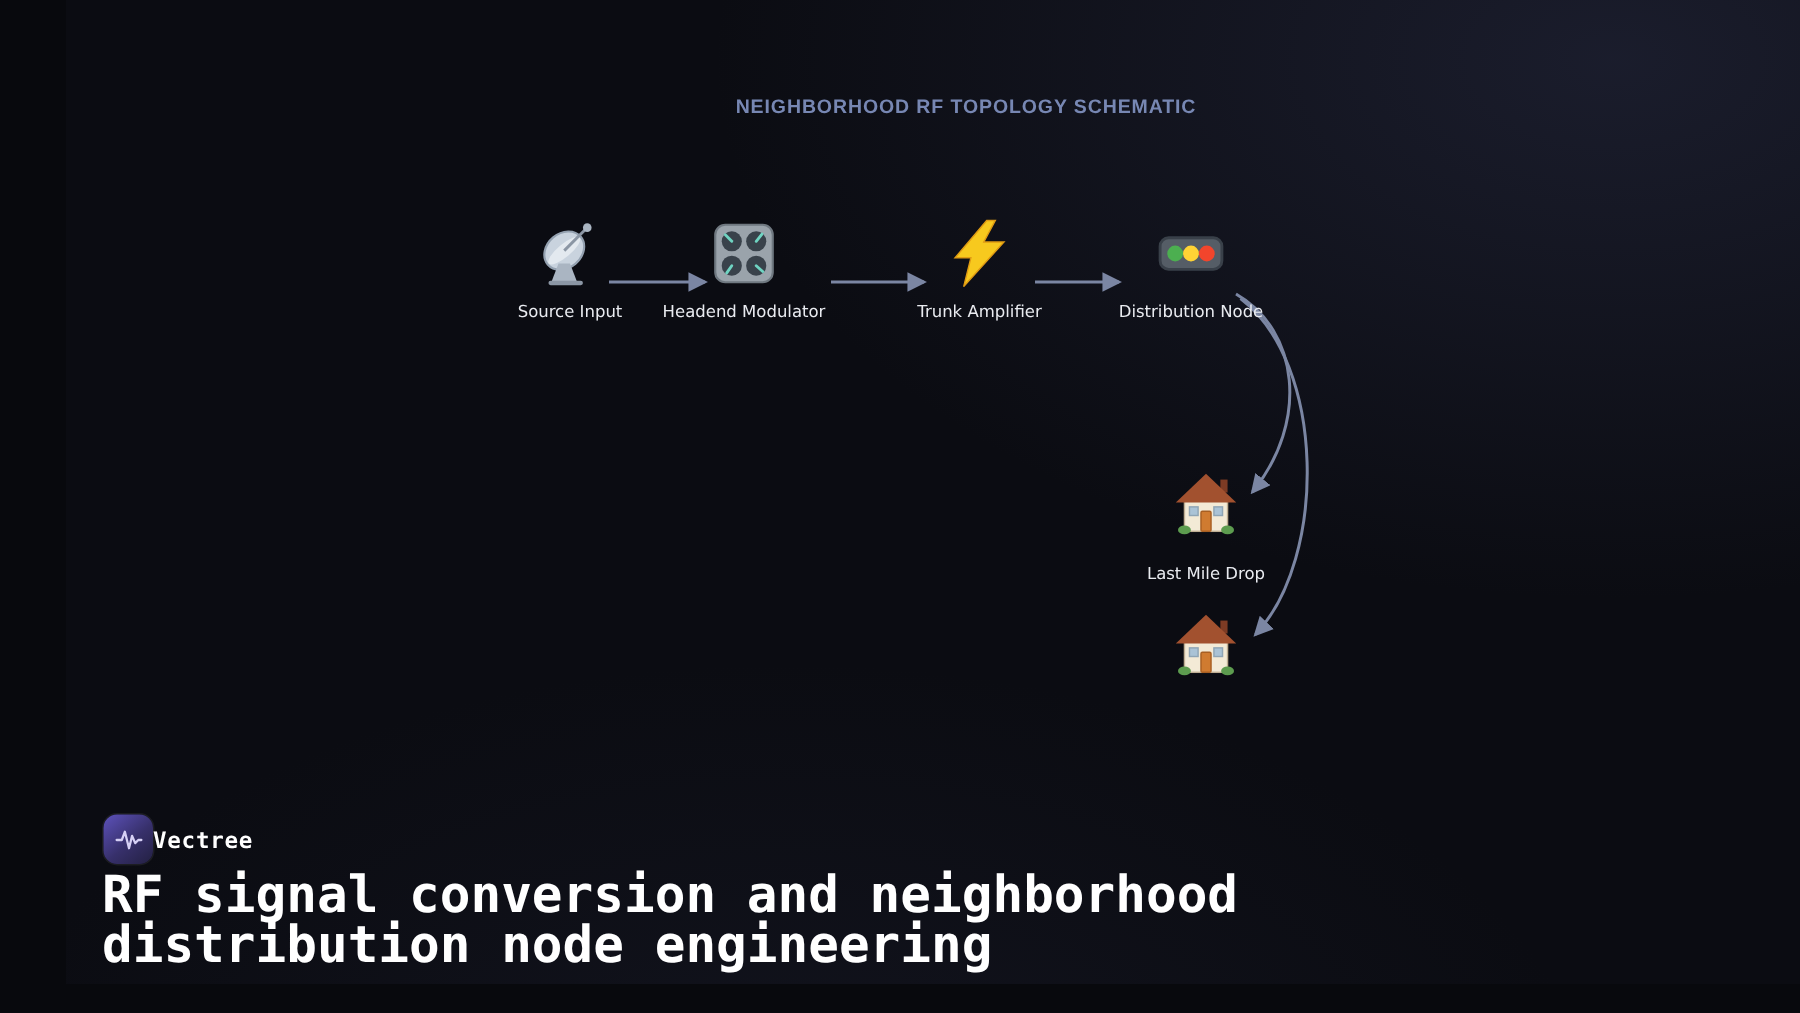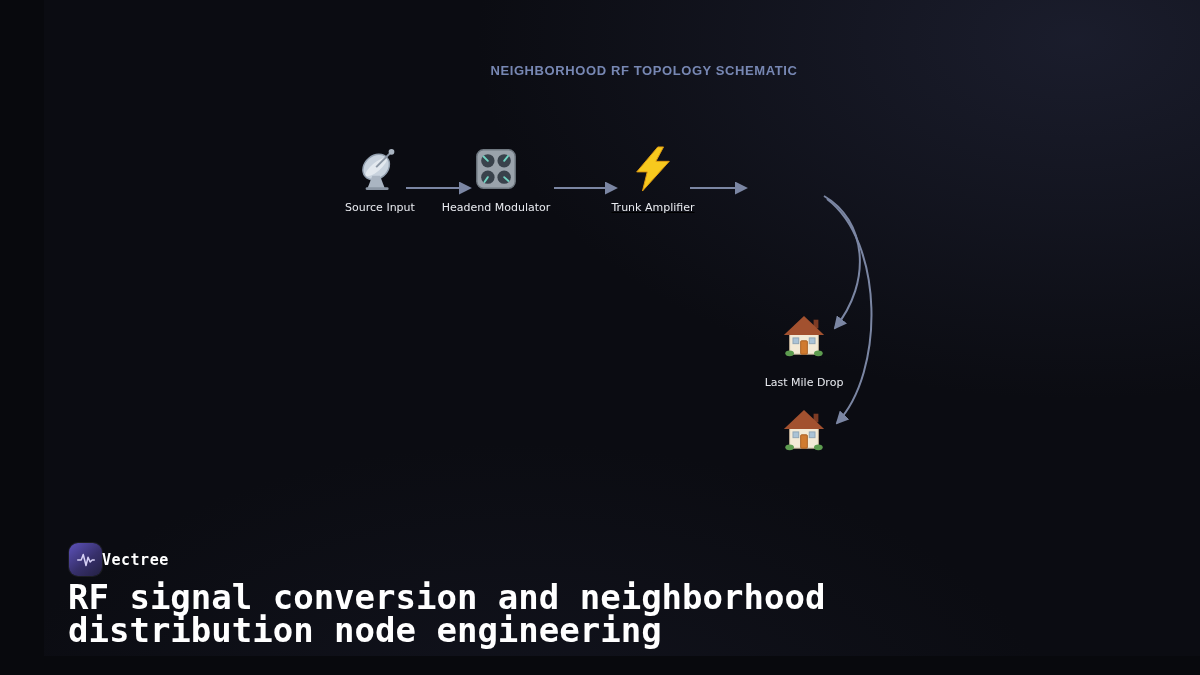--- a/index.html
+++ b/index.html
@@ -94,29 +94,40 @@
         <circle cx="32.5" cy="32.5" r="7" fill="#39424b"></circle>
         <line x1="15.5" y1="15.5" x2="11" y2="11" stroke="#6fd4c2" stroke-width="2" stroke-linecap="round"></line>
         <line x1="32.5" y1="15.5" x2="36.5" y2="10.5" stroke="#6fd4c2" stroke-width="2" stroke-linecap="round"></line>
         <line x1="15.5" y1="32.5" x2="12" y2="37.5" stroke="#6fd4c2" stroke-width="2" stroke-linecap="round"></line>
         <line x1="32.5" y1="32.5" x2="37" y2="36.5" stroke="#6fd4c2" stroke-width="2" stroke-linecap="round"></line>
       </svg>
     </span>
     <span class="node-label">Headend Modulator</span>
   </div>
 
-  <div class="node" style="left:609px; top:146px;text-decoration:underline;">
+  <div class="node" style="left:609px; top:146px;">
     <span class="icon">
       <svg viewBox="0 0 48 48">
         <polygon points="29,1 7,27 18,27 13,47 41,16 27,16 35,1" fill="#f7c91e" stroke="#e09b12" stroke-width="1"></polygon>
       </svg>
     </span>
     <span class="node-label">Trunk Amplifier</span>
   </div>
 
+  <div class="node" style="left:750px; top:146px;">
+    <span class="icon">
+      <svg viewBox="0 0 48 48">
+        <rect x="2.5" y="13" width="43" height="22" rx="6" fill="#555d66" stroke="#394049" stroke-width="2"></rect>
+        <circle cx="13" cy="24" r="5.5" fill="#4caf50"></circle>
+        <circle cx="24" cy="24" r="5.5" fill="#ffd335"></circle>
+        <circle cx="35" cy="24" r="5.5" fill="#f2452c"></circle>
+      </svg>
+    </span>
+    <span class="node-label">Distribution Node</span>
+  </div>
 
   <div class="node" style="left:760px; top:313px;justify-content:flex-end;">
     <span class="icon">
       <svg viewBox="0 0 48 48">
         <rect x="34" y="7" width="5" height="9" fill="#7d3b24"></rect>
         <rect x="9" y="22" width="30" height="21" fill="#f3ead6" stroke="#bfae93" stroke-width="1"></rect>
         <polygon points="24,3 45,23 3,23" fill="#a2512f"></polygon>
         <rect x="20.5" y="29" width="7" height="14" rx="1" fill="#d07b30" stroke="#a85f22" stroke-width="1"></rect>
         <rect x="12.5" y="26" width="6" height="6" fill="#aac3d6" stroke="#8fa5b5" stroke-width="1"></rect>
         <rect x="29.5" y="26" width="6" height="6" fill="#aac3d6" stroke="#8fa5b5" stroke-width="1"></rect>

